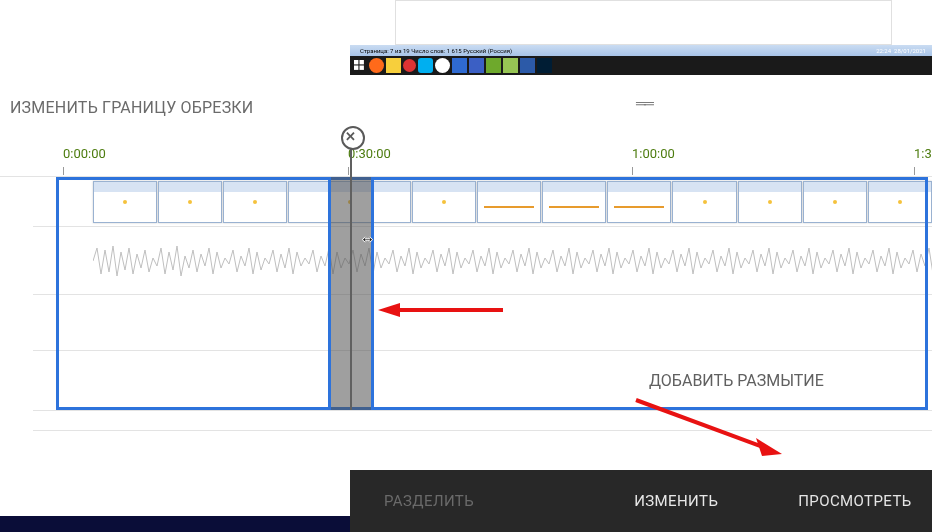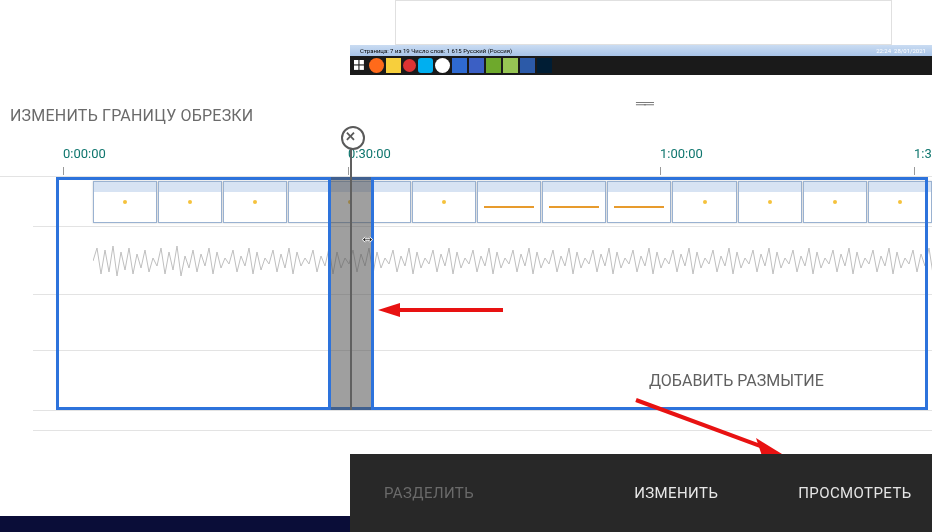--- a/index.html
+++ b/index.html
@@ -69,21 +69,20 @@
   .tb-word  { background:#2c5aa8;}
   .tb-ps    { background:#001d34;}
 
   
   .section-title {
     position: absolute;
     left: 10px; top: 98px;
     color: #6b6b6b;
     font-size: 16px;
     letter-spacing: .2px;
-    margin-top: 8px;
   }
   .grip-icon {
     position: absolute;
     left: 636px; top: 95px;
     color: #7a7a7a;
     font-size: 14px;
     letter-spacing: -2px;
   }
 
   
@@ -93,21 +92,21 @@
   }
   .ruler {
     position: relative;
     height: 45px;
     border-bottom: 1px solid #e3e3e3;
   }
   .tick {
     position: absolute;
     top: 14px;
     font-size: 13px;
-    color: #0f766e;
+    color: #4d7c0f;
   }
   .tick::before {
     content:'';
     position:absolute;
     left:0; bottom:-14px;
     width:1px; height:8px;
     background:#999;
   }
 
   .track {
@@ -206,21 +205,21 @@
 
   
   .arrow { position:absolute; pointer-events:none; }
   .arrow svg line { stroke:#e81212; stroke-width:4; }
   .arrow svg polygon { fill:#e81212; }
 
   
   .action-bar {
     position:absolute;
     left:350px; right:0; bottom:0;
-    height:78px;
+    height:62px;
     background:#282828;
     display:flex;
     align-items:center;
     gap: 80px;
     padding: 0 26px 0 34px;
     color:#aaa;
     font-size:15px;
     letter-spacing:.4px;
   }
   .action-bar .action.split { color:#6a6a6a; }
@@ -273,21 +272,21 @@
   </div>
 </div>
 
 <div class="section-title">ИЗМЕНИТЬ ГРАНИЦУ ОБРЕЗКИ</div>
 <div class="grip-icon">══</div>
 
 <div class="timeline">
   <div class="ruler">
     <span class="tick" style="left:63px">0:00:00</span>
     <span class="tick" style="left:348px">0:30:00</span>
-    <span class="tick" style="left:660px">1:00:00</span>
+    <span class="tick" style="left:632px">1:00:00</span>
     <span class="tick" style="left:914px">1:30</span>
   </div>
 
   <div class="track video">
     <div class="thumbs">
       <div class="thumb">
           <div class="dot"></div>
         </div>
       <div class="thumb">
           <div class="dot"></div>

